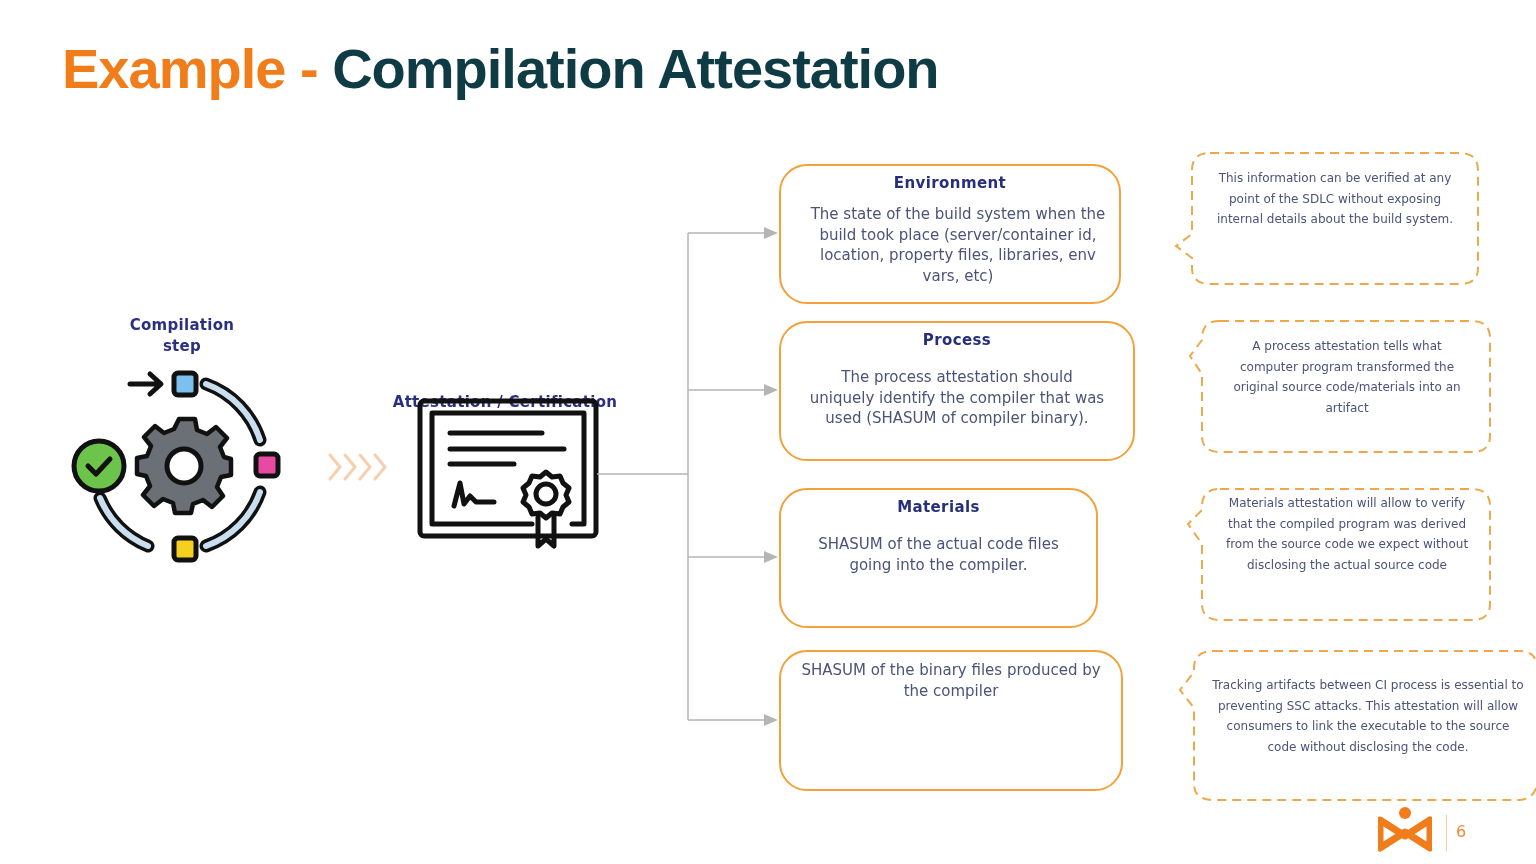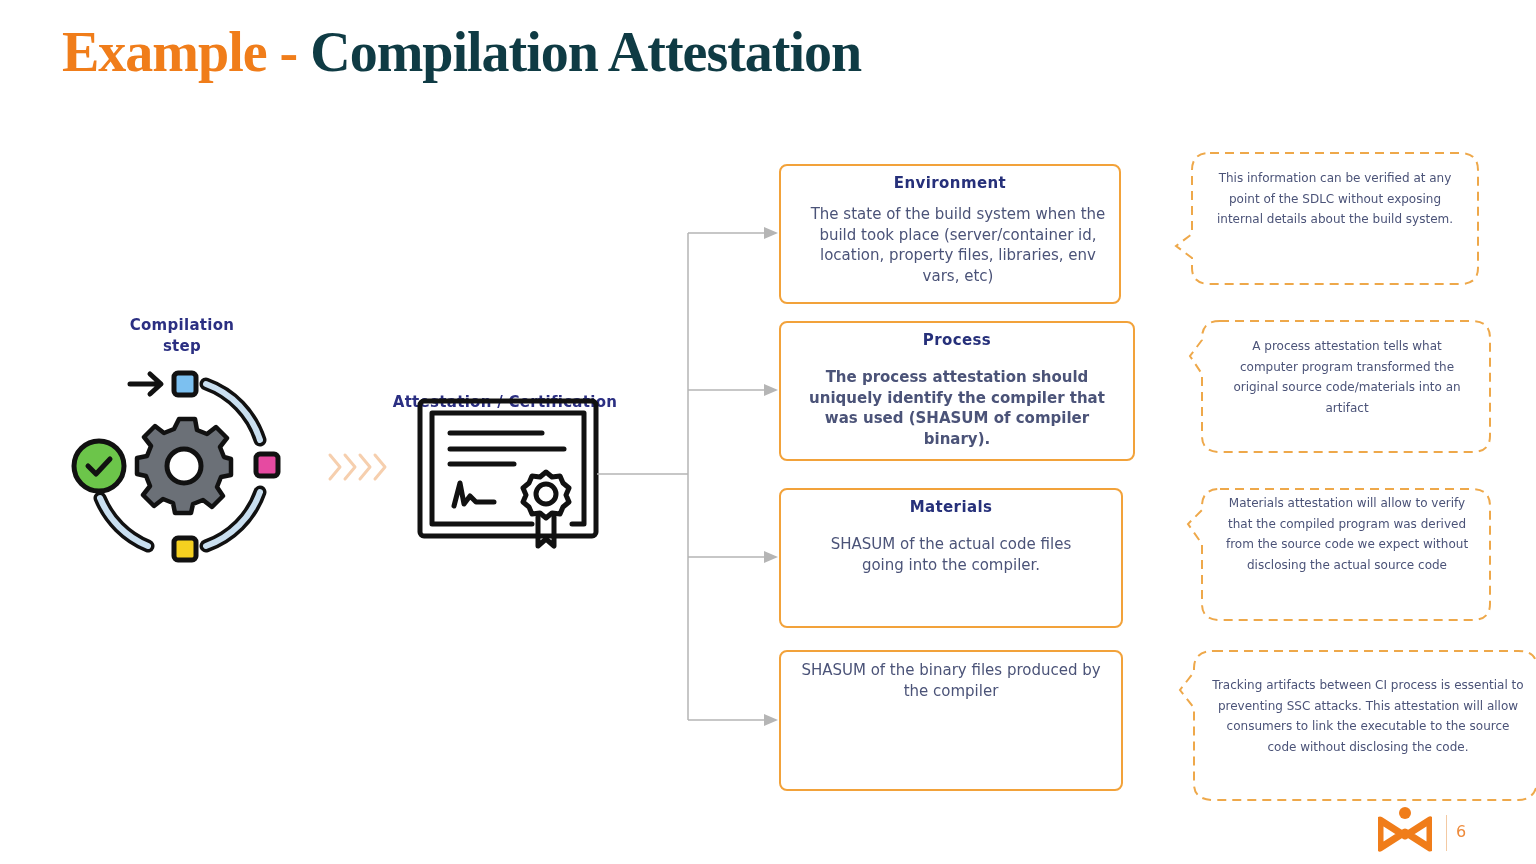--- a/index.html
+++ b/index.html
@@ -1,40 +1,40 @@
 <!DOCTYPE html>
 <html><head>
 <meta charset="utf-8">
 <style>
   * { box-sizing: border-box; margin: 0; padding: 0; }
   html, body { width: 1536px; height: 864px; background: #ffffff; overflow: hidden; }
   body { position: relative; font-family: "DejaVu Sans", sans-serif; }
 
   .title {
-    position: absolute; left: 62px; top: 20px;
-    font-family: Liberation Serif, serif; font-weight: bold;
+    position: absolute; left: 62px; top: 36px;
+    font-family: Liberation Sans, sans-serif; font-weight: bold;
     font-size: 56px; letter-spacing: -1px; white-space: nowrap;
   }
   .title .accent { color: #f07d1a; }
   .title .main { color: #0f3b44; }
 
   .label-navy { color: #2b2f82; font-weight: bold; font-size: 15px; text-align: center; letter-spacing: 0.3px; }
 
   .step-label { position: absolute; left: 112px; top: 315px; width: 140px; line-height: 21px; }
   .cert-label { position: absolute; left: 380px; top: 366px; width: 250px; margin-top: 27px; }
 
   .step-icon { position: absolute; left: 68px; top: 368px; width: 214px; height: 196px; }
   .chevrons { position: absolute; left: 326px; top: 452px; width: 66px; height: 30px; }
   .cert-icon { position: absolute; left: 414px; top: 396px; width: 188px; height: 158px; }
 
   .connectors { position: absolute; left: 0; top: 0; width: 1536px; height: 864px; pointer-events: none; }
 
   .box {
     position: absolute; left: 779px; width: 342px;
-    border: 2.5px solid #f2a23a; border-radius: 8px;
+    border: 2.5px solid #f2a23a; border-radius: 28px;
     background: #ffffff; text-align: center; padding-top: 8px;
   }
   .box .box-title { color: #26307a; font-weight: bold; font-size: 15px; letter-spacing: 0.4px; margin-bottom: 18px; }
   .box .box-body { color: #4b5378; font-size: 15px; line-height: 20.6px; padding: 0 10px; }
 
   .note {
     position: absolute; color: #4b5378; font-size: 12px; line-height: 20.6px;
     text-align: center; padding: 0 12px;
   }
   .note-frame { position: absolute; }
@@ -123,24 +123,24 @@
   </g>
 </svg>
 
 <div class="box" style="top:164px; height:140px;">
   <div class="box-title">Environment</div>
   <div class="box-body" style="margin-top:-6px;margin-left:16px;">The state of the build system when the build took place (server/container id, location, property files, libraries, env vars, etc)</div>
 </div>
 
 <div class="box" style="top:321px; height:140px; width:356px;">
   <div class="box-title">Process</div>
-  <div class="box-body" style="padding:0 26px;font-weight:bold;">The process attestation should uniquely identify the compiler that was used (SHASUM of compiler binary).</div>
+  <div class="box-body" style="padding:0 26px;">The process attestation should uniquely identify the compiler that was used (SHASUM of compiler binary).</div>
 </div>
 
-<div class="box" style="top:488px; height:140px; width:344px;">
+<div class="box" style="top:488px; height:140px; width:319px;">
   <div class="box-title">Materials</div>
   <div class="box-body" style="padding:0 34px;">SHASUM of the actual code files going into the compiler.</div>
 </div>
 
 <div class="box" style="top:650px; height:141px; width:344px;">
   <div class="box-body" style="padding:0 16px;">SHASUM of the binary files produced by the compiler</div>
 </div>
 
 <svg class="note-frame" style="left:1170px; top:150px;" width="316" height="140">
   <path d="M40 3 H290 Q308 3 308 20 V118 Q308 134 290 134 H40 Q22 134 22 118 V108 L6 96 L22 84 V20 Q22 3 40 3 Z" fill="none" stroke="#eea84a" stroke-width="2" stroke-dasharray="9 6"></path>

